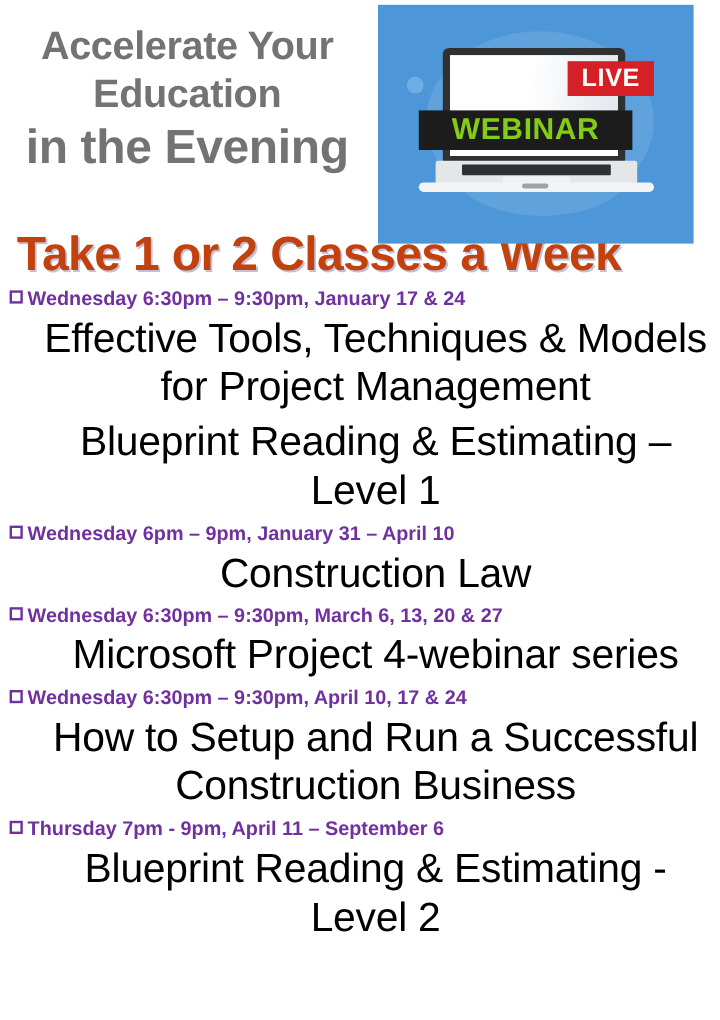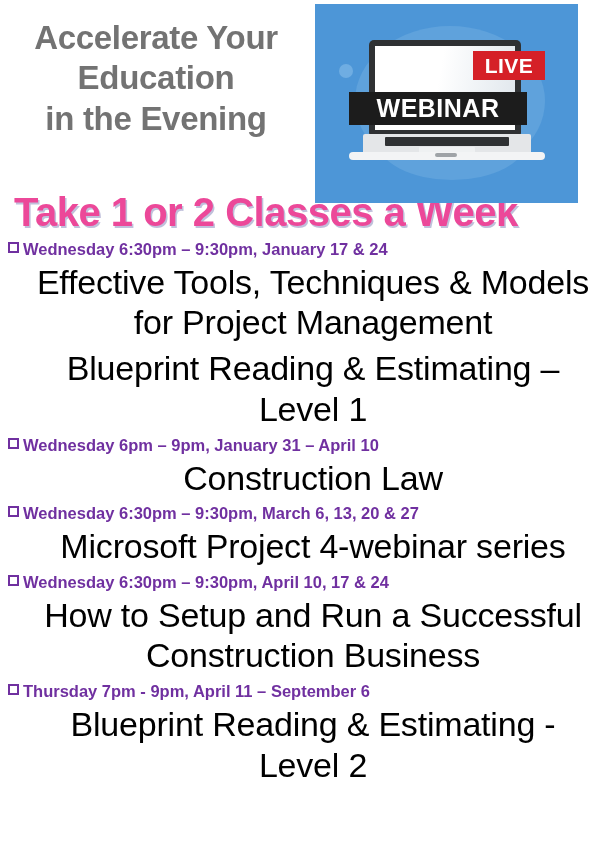--- a/index.html
+++ b/index.html
@@ -28,21 +28,21 @@
     text-align: center;
     color: #737373;
     font-weight: bold;
     font-size: 33px;
     line-height: 1.22;
     letter-spacing: -0.3px;
   }
   .headline .ln { display: block; white-space: nowrap; }
   .headline .ln1 { font-size: 33px; }
   .headline .ln2 { font-size: 33px; }
-  .headline .ln3 { font-size: 33px; }
+  .headline .ln3 { font-size: 40px; }
 
   
   .webinar-art {
     position: absolute;
     left: 315px;
     top: 4px;
     width: 263px;
     height: 199px;
     background: #4D96D7;
     overflow: hidden;
@@ -107,21 +107,21 @@
     text-align: center;
     letter-spacing: 0.5px;
   }
   .webinar-banner {
     position: absolute;
     left: 0;
     top: 52px;
     width: 178px;
     height: 33px;
     background: #1C1C1C;
-    color: #ffffff;
+    color: #84cc16;
     font-weight: bold;
     font-size: 25px;
     line-height: 33px;
     text-align: center;
     letter-spacing: 0.5px;
   }
   .base {
     position: absolute;
     left: 0;
     top: 94px;
@@ -171,21 +171,21 @@
     width: 22px;
     height: 4px;
     background: #9FA3A7;
     border-radius: 2px;
   }
 
   
   .main-title {
     margin: 0;
     padding: 0 0 0 14px;
-    color: #ec4899;
+    color: #c2410c;
     font-weight: bold;
     font-size: 40px;
     line-height: 1.02;
     letter-spacing: -0.5px;
     text-shadow: 1.5px 1.5px 0 rgba(140,140,190,0.55);
     white-space: nowrap;
   }
 
   
   .course-list {

